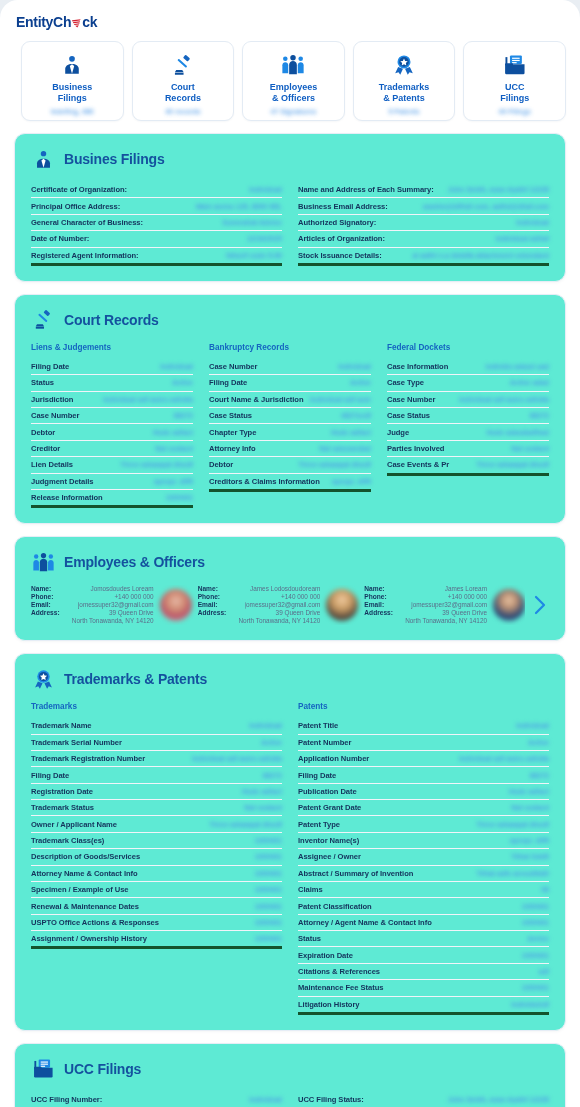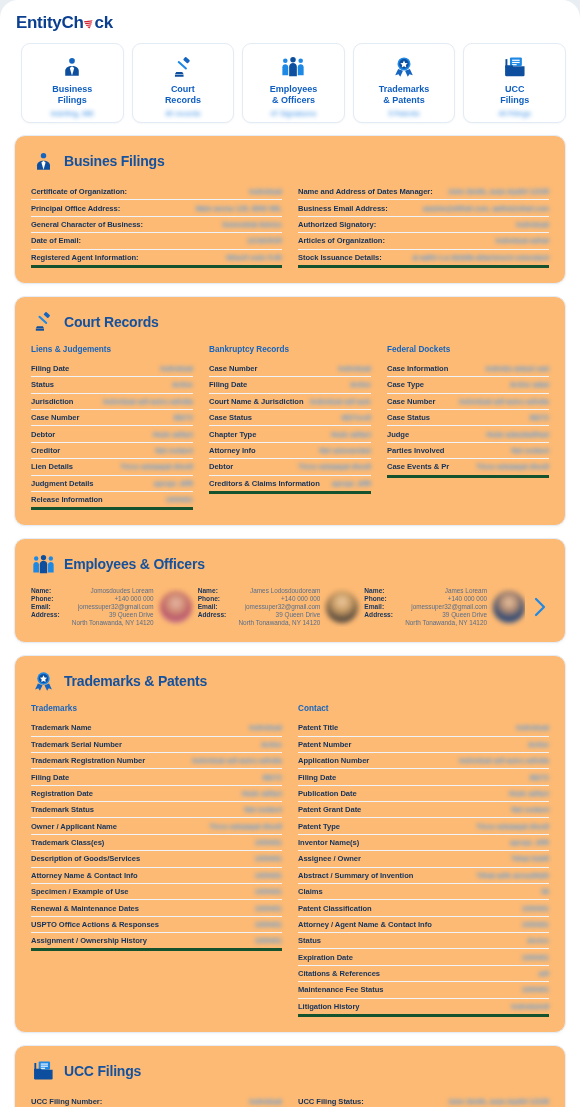--- a/index.html
+++ b/index.html
@@ -15,21 +15,21 @@
     background: #ffffff;
     border-radius: 18px;
     overflow: hidden;
     padding: 0 0 18px 0;
   }
 
   
   .brand-row { padding: 13px 0 8px 16px; }
   .brand {
     display: inline-flex; align-items: center;
-    font-size: 17px; font-weight: 700; letter-spacing: -0.3px;
+    font-size: 14px; font-weight: 700; letter-spacing: -0.3px;
     color: #0b3f8f;
   }
   .brand .mark {
     display: inline-block; position: relative;
     width: 11px; height: 13px; margin: 0 0px;
     vertical-align: middle;
   }
   .brand .mark svg { position: absolute; top: 1px; left: 0; }
 
   
@@ -57,21 +57,21 @@
   .navcard .ncsub {
     margin-top: 5px;
     font-size: 7px; font-weight: 600; color: #4d9ae8;
     filter: blur(2.1px);
     opacity: .85;
   }
 
   
   .section {
     margin: 12px 14px 0 14px;
-    background: #fdba74;
+    background: #5eead4;
     border: 1px solid #e6edf6;
     border-radius: 11px;
     box-shadow: 0 1px 3px rgba(16,44,80,0.045);
     padding: 13px 16px 15px 16px;
   }
   .sec-head { display: flex; align-items: center; gap: 9px; margin-bottom: 11px; }
   .sec-head .sic { width: 24px; height: 24px; display: flex; align-items: center; justify-content: center; }
   .sec-head h2 {
     font-size: 14px; font-weight: 700; color: #14519e; letter-spacing: -0.2px;
   }
@@ -257,31 +257,31 @@
           </div>
         <div class="row">
             <span class="lbl">Principal Office Address:</span>
             <span class="val">Main avenu 125, 8900 WIL</span>
           </div>
         <div class="row">
             <span class="lbl">General Character of Business:</span>
             <span class="val">Somewhat Advice</span>
           </div>
         <div class="row">
-            <span class="lbl">Date of Email:</span>
+            <span class="lbl">Date of Number:</span>
             <span class="val">12/16/2025</span>
           </div>
         <div class="row">
             <span class="lbl">Registered Agent Information:</span>
             <span class="val">Nitself code 5-90</span>
           </div>
       </div>
       <div class="col">
         <div class="row">
-            <span class="lbl">Name and Address of Dates Manager:</span>
+            <span class="lbl">Name and Address of Each Summary:</span>
             <span class="val wide">John Smith, avan Apdhf 12235</span>
           </div>
         <div class="row">
             <span class="lbl">Business Email Address:</span>
             <span class="val wide">washio@difhdl com, aafhd@dhaf.com</span>
           </div>
         <div class="row">
             <span class="lbl">Authorized Signatory:</span>
             <span class="val wide">Individual</span>
           </div>
@@ -595,21 +595,21 @@
             <span class="lbl">USPTO Office Actions &amp; Responses</span>
             <span class="val">1000401</span>
           </div>
         <div class="row">
             <span class="lbl">Assignment / Ownership History</span>
             <span class="val">1000401</span>
           </div>
       </div>
 
       <div class="col">
-        <div class="colhead">Contact</div>
+        <div class="colhead">Patents</div>
         <div class="row">
             <span class="lbl">Patent Title</span>
             <span class="val">Individual</span>
           </div>
         <div class="row">
             <span class="lbl">Patent Number</span>
             <span class="val">Active</span>
           </div>
         <div class="row">
             <span class="lbl">Application Number</span>

